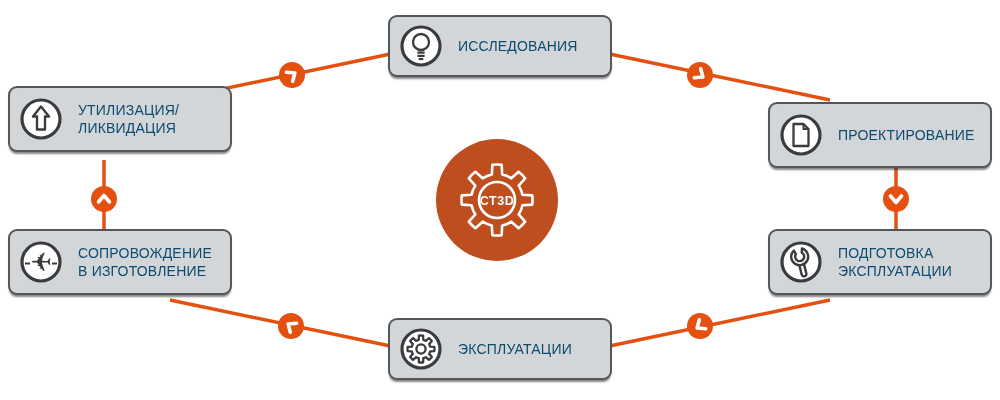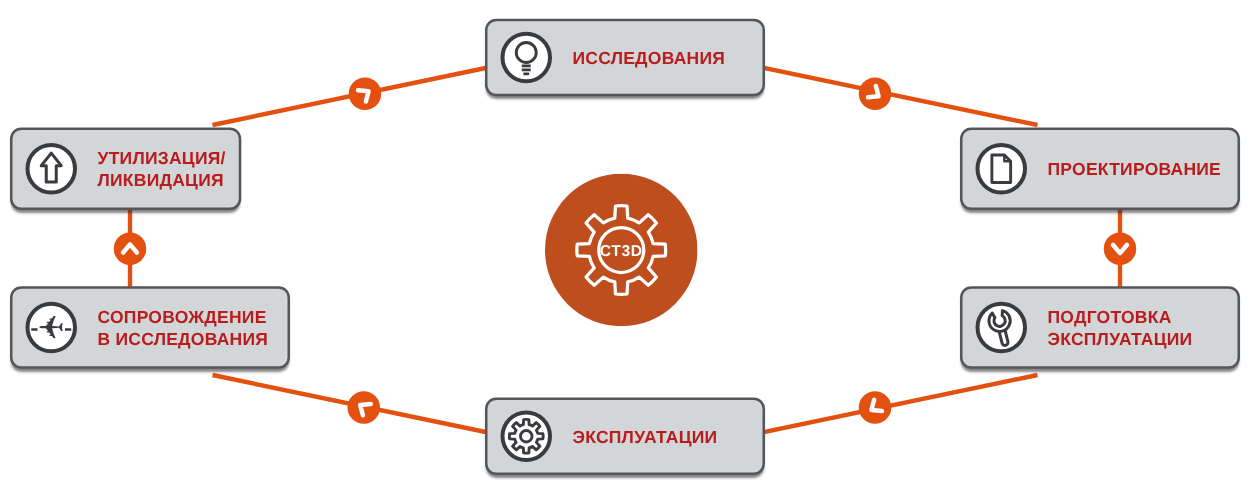--- a/index.html
+++ b/index.html
@@ -10,29 +10,29 @@
   svg.connectors{position:absolute;left:0;top:0;}
   .node{
     position:absolute;display:flex;align-items:center;gap:13px;
     padding:0 8px 0 7px;box-sizing:border-box;
     background:#d3d6d8;border:2px solid #55565a;border-radius:9px;
     box-shadow:0 3px 2px -1px rgba(35,35,38,.55);
     z-index:2;
   }
   .badge{flex:0 0 auto;}
   .label{
-    font-weight:bold;font-size:14px;line-height:1.32;color:#b91c1c;
+    font-weight:normal;font-size:14px;line-height:1.32;color:#0c4a6e;
     white-space:pre-line;letter-spacing:.2px;
   }
   .n-top {left:388px;top:15px; width:224px;height:62px;}
   .n-rtop{left:768px;top:102px;width:224px;height:66px;}
   .n-rbot{left:768px;top:229px;width:224px;height:66px;}
   .n-bot {left:388px;top:318px;width:224px;height:62px;}
   .n-lbot{left:8px;  top:229px;width:224px;height:66px;}
-  .n-ltop{left:8px;  top:102px;width:185px;height:66px;align-items:center;}
+  .n-ltop{left:8px;  top:86px;width:224px;height:66px;align-items:center;}
   .hub{position:absolute;left:436px;top:139px;z-index:2;}
   .hub-label{font-family:"Liberation Sans",sans-serif;font-weight:bold;letter-spacing:.5px;}
   .plane-glyph{font-family:"DejaVu Sans",sans-serif;}
 </style>
 </head>
 <body>
 
 <div class="stage">
 
   <svg class="connectors" width="1000" height="400" viewBox="0 0 1000 400">
@@ -122,21 +122,21 @@
   </div>
 
   <div class="node n-lbot">
     <svg class="badge" width="48" height="48" viewBox="-24 -24 48 48">
       <circle r="19" fill="#fff" stroke="#3a3b3e" stroke-width="3.2"></circle>
       <line x1="-16" y1="1.5" x2="-11" y2="1.5" stroke="#3a3b3e" stroke-width="2"></line>
       <line x1="11" y1="1.5" x2="16" y2="1.5" stroke="#3a3b3e" stroke-width="2"></line>
       <text class="plane-glyph" transform="scale(-1,1)" x="0" y="9" text-anchor="middle" font-size="26" fill="#3a3b3e">✈</text>
     </svg>
     <span class="label">СОПРОВОЖДЕНИЕ
-В ИССЛЕДОВАНИЯ</span>
+В ИЗГОТОВЛЕНИЕ</span>
   </div>
 
   <div class="node n-ltop">
     <svg class="badge" width="48" height="48" viewBox="-24 -24 48 48">
       <circle r="19" fill="#fff" stroke="#3a3b3e" stroke-width="3.2"></circle>
       <path d="M 0 -12.5 L 8 -2.5 L 4 -2.5 L 4 10.5 L -4 10.5 L -4 -2.5 L -8 -2.5 Z" fill="none" stroke="#3a3b3e" stroke-width="2.4" stroke-linejoin="round"></path>
     </svg>
     <span class="label">УТИЛИЗАЦИЯ/
 ЛИКВИДАЦИЯ</span>
   </div>

